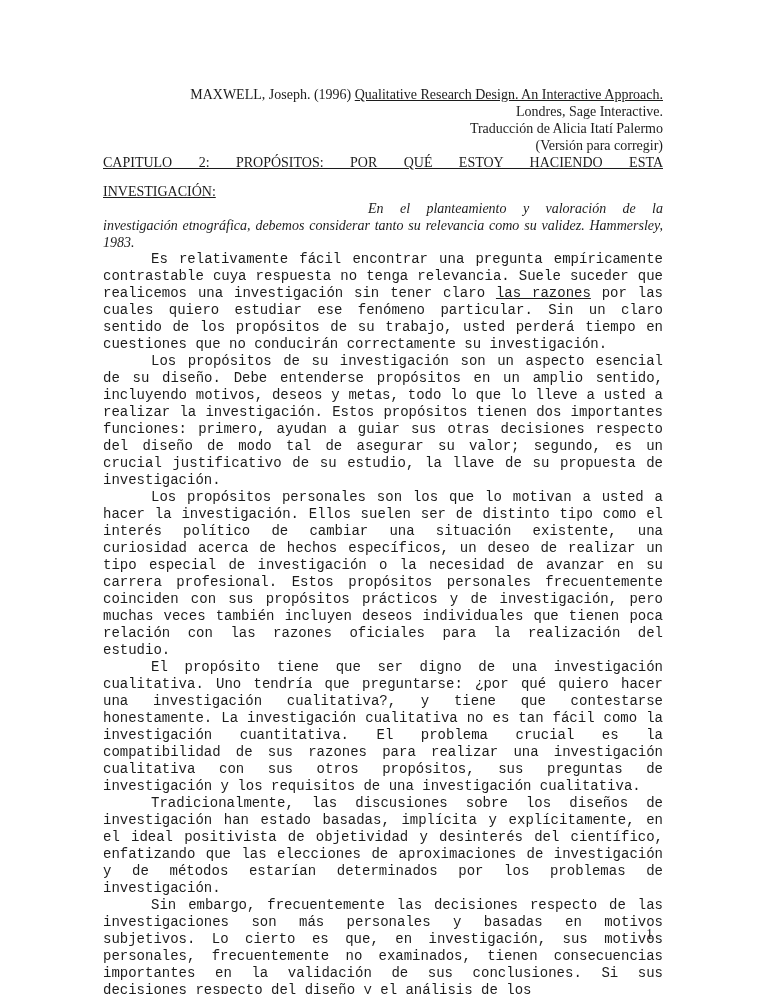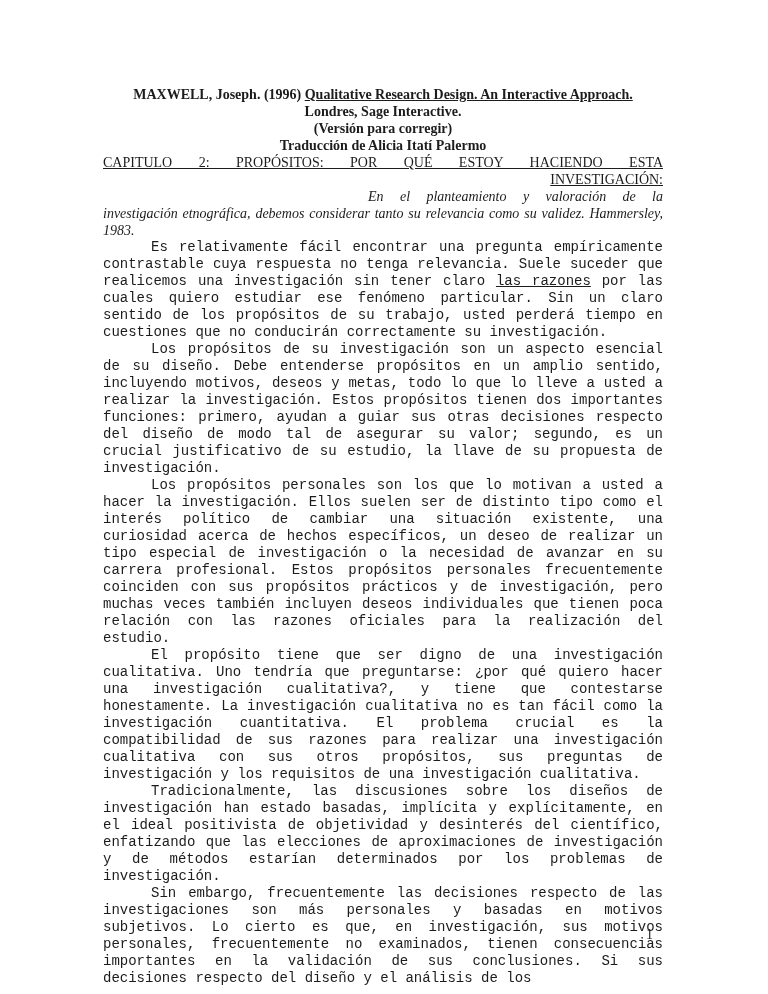--- a/index.html
+++ b/index.html
@@ -14,31 +14,31 @@
     color: #1c1c1c;
     overflow: hidden;
   }
   .content {
     position: absolute;
     left: 103px;
     top: 86px;
     width: 560px;
   }
   .content p, .content div { margin: 0; }
-  .header-block p { text-align: center; font-weight: bold; }
+  .header-block p { text-align: right; }
   .u { text-decoration: underline; }
   .chapter {
     margin-top: 24px;
     text-decoration: underline;
   }
   .chapter .l1 {
     text-align: justify;
     text-align-last: justify;
   }
-  .chapter .l2 { text-align: right; }
+  .chapter .l2 { text-align: left; margin-top: 12px; }
   .epigraph {
     font-style: italic;
     text-align: justify;
     text-indent: 265px;
   }
   .body-p {
     text-align: justify;
     text-indent: 48px;
     font-family: Liberation Mono, monospace;
   }
@@ -59,22 +59,22 @@
 </style>
 </head>
 <body>
 
 <div class="page">
   <div class="content">
 
     <div class="header-block">
       <p><span>MAXWELL, Joseph. (1996) </span><span class="u">Qualitative Research Design. An Interactive Approach.</span></p>
       <p>Londres, Sage Interactive.</p>
+      <p>Traducción de Alicia Itatí Palermo</p>
       <p>(Versión para corregir)</p>
-      <p>Traducción de Alicia Itatí Palermo</p>
     </div>
 
     <div class="chapter">
       <div class="l1">CAPITULO 2: PROPÓSITOS: POR QUÉ ESTOY HACIENDO ESTA</div>
       <div class="l2">INVESTIGACIÓN:</div>
     </div>
 
     <p class="epigraph">En el planteamiento y valoración de la investigación etnográfica, debemos considerar tanto su relevancia como su validez. Hammersley, 1983.</p>
 
     <p class="body-p gap-before"><span>Es relativamente fácil encontrar una pregunta empíricamente contrastable cuya respuesta no tenga relevancia. Suele suceder que realicemos una investigación sin tener claro </span><span class="u">las razones</span><span> por las cuales quiero estudiar ese fenómeno particular. Sin un claro sentido de los propósitos de su trabajo, usted perderá tiempo en cuestiones que no conducirán correctamente su investigación.</span></p>

